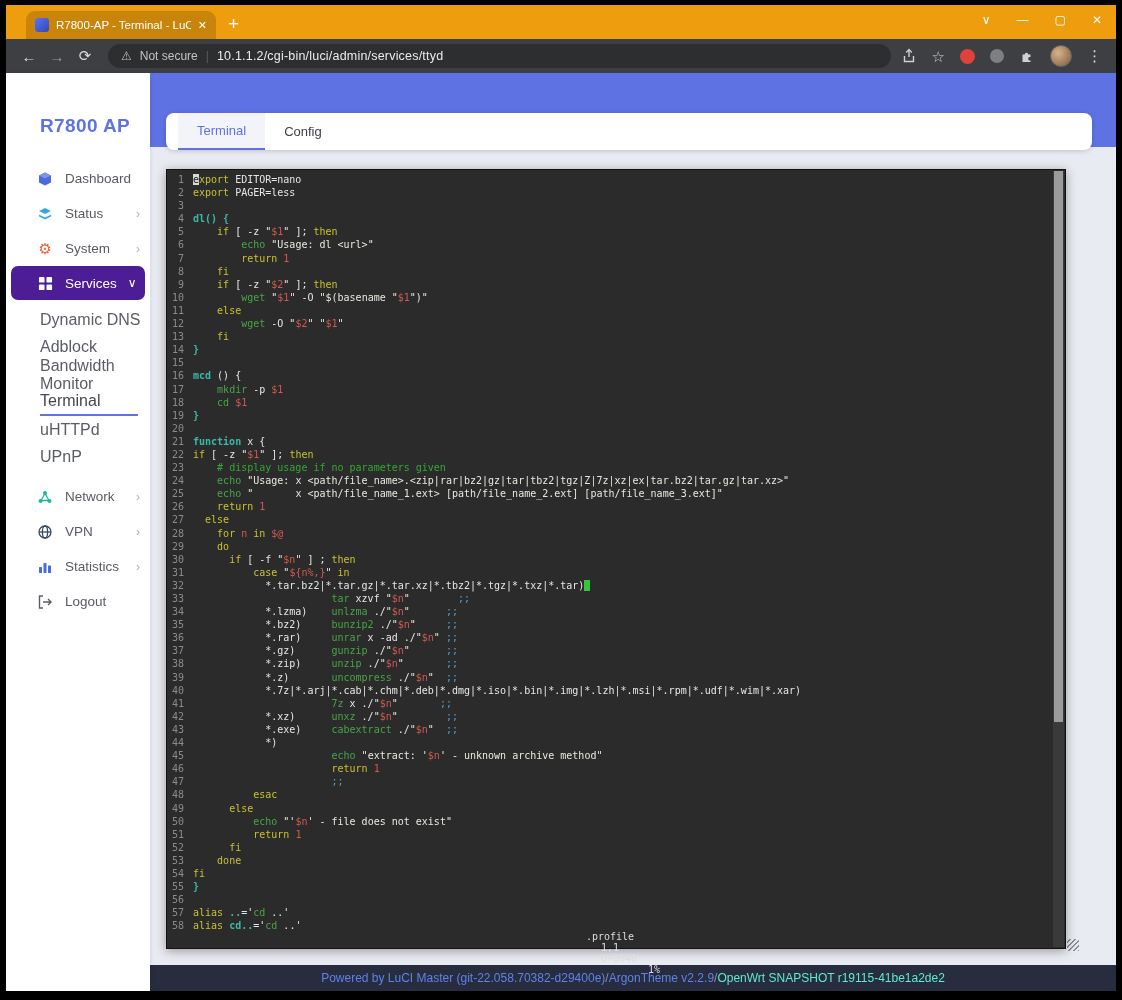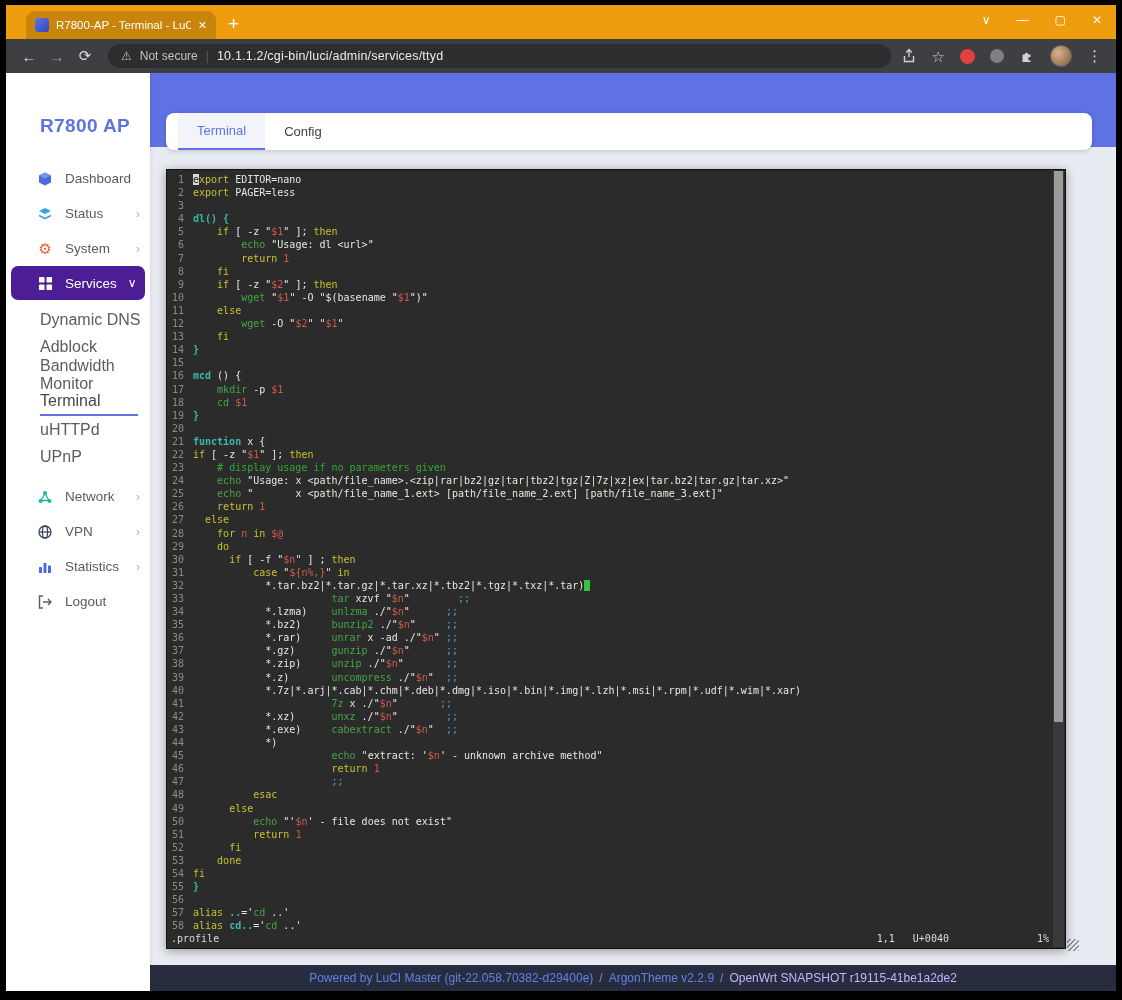--- a/index.html
+++ b/index.html
@@ -67,36 +67,36 @@
   .seg-p { color:#e6e6e6; }
   .seg-k { color:#c8c22f; }
   .seg-g { color:#46a546; }
   .seg-m { color:#33a833; }
   .seg-f { color:#3cb8a8;font-weight:bold; }
   .seg-v { color:#d05a4e; }
   .seg-s { color:#e8e8de; }
   .seg-b { color:#4f9fd0; }
   .seg-cur { background:#d8d8d8; color:#222; }
   .seg-curG { background:#35c53c; color:#35c53c; }
-  .term-status { position:absolute; left:4px; right:16px; bottom:3px; height:14px; display:flex; align-items:center; font-family:"DejaVu Sans Mono", monospace; font-size:10px; color:#dcdcdc; }
+  .term-status { position:absolute; left:4px; right:16px; bottom:3px; height:14px; display:flex; align-items:center; font-family:"DejaVu Sans Mono", monospace; font-size:10px; color:#dcdcdc;flex-direction:column; }
   .st-file { flex:1; }
   .st-pos { }
   .st-char { margin-left:18px; }
   .st-pct { margin-left:88px; }
   .term-scrollbar { position:absolute; right:1px; top:1px; bottom:1px; width:11px; background:#3a3a3a; }
   .term-thumb { position:absolute; left:1px; right:1px; top:0; height:71%; background:#9b9b9b; }
 
   .grip { position:absolute; left:917px; top:866px; width:12px; height:12px;
           background:repeating-linear-gradient(135deg, transparent 0 2px, #8a8f9a 2px 3.5px); }
 
   
-  .footer { position:absolute; left:0; right:0; bottom:0; height:26px; background:#272c3e; display:flex; align-items:center; justify-content:center; gap:6px; font-size:12px; }
+  .footer { position:absolute; left:0; right:0; bottom:0; height:26px; background:#272c3e; display:flex; align-items:center; justify-content:center; font-size:12px; }
   .f-link { color:#5e82e8; }
   .f-sep { color:#8a90a5; }
-  .f-muted { color:#c4b5fd; }
+  .f-muted { color:#5eead4; }
 </style>
 </head>
 <body>
 
 <div class="window">
 
   <div class="tabstrip">
     <div class="btab">
       <span class="favicon"></span>
       <span class="btab-title">R7800-AP - Terminal - LuCI</span>

